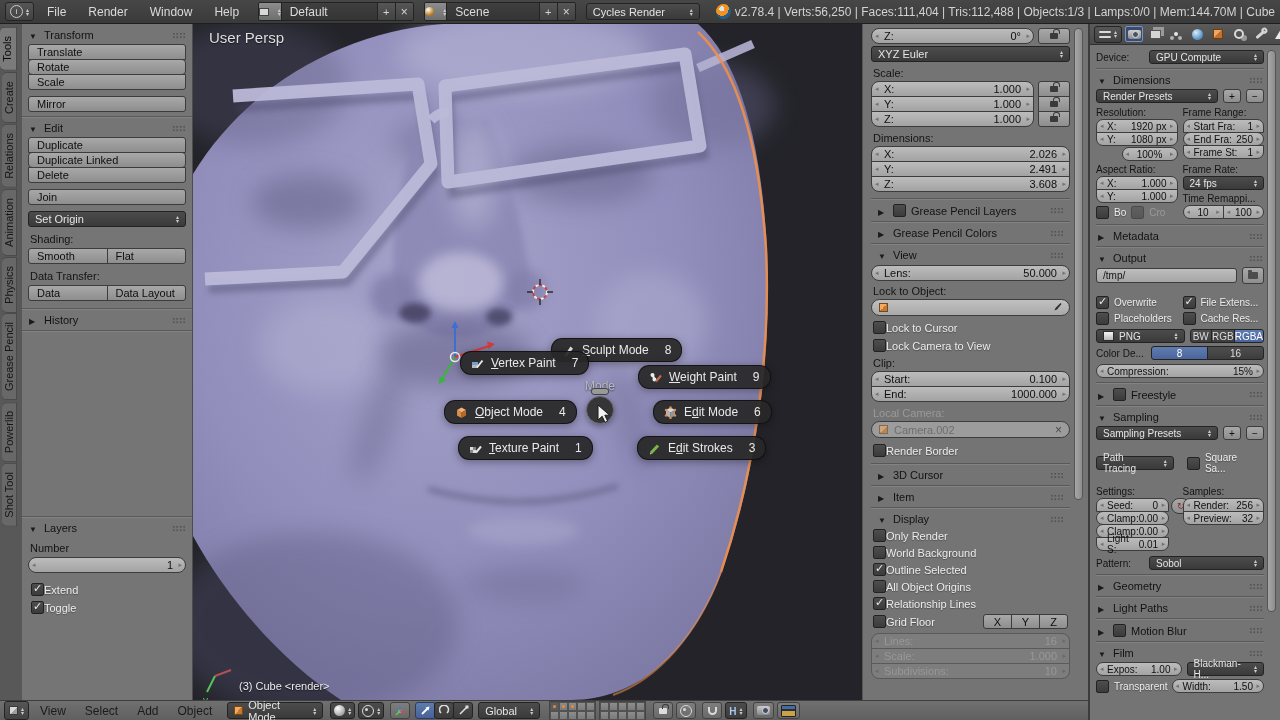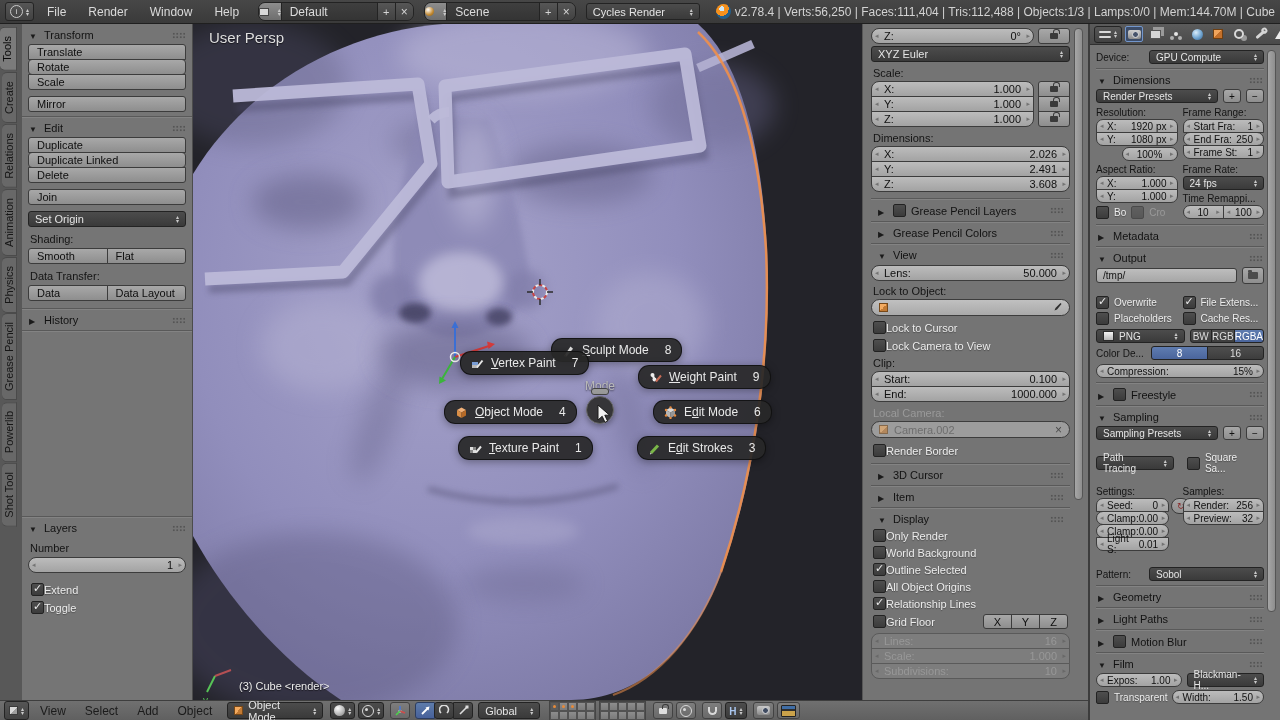--- a/index.html
+++ b/index.html
@@ -52,21 +52,21 @@
   .xico::before{content:"×";color:#4a4a4a;font-size:12px}
   
   .topbar{position:absolute;left:0;top:0;width:1280px;height:24px;box-sizing:border-box;
           background:linear-gradient(#474747,#3a3a3a);border-bottom:1px solid #1f1f1f;
           display:flex;align-items:center;gap:4px;padding:0 5px;color:#d6d6d6}
   .menu{padding:0 9px;font-size:12px;color:#dadada}
   .ebtn{position:relative;display:flex;align-items:center;gap:3px;height:17px;padding:0 4px;
         background:linear-gradient(#565656,#424242);border:1px solid #242424;border-radius:3px}
   .iinfo{width:11px;height:11px;border-radius:50%;border:1px solid #c9c9c9;display:flex;align-items:center;justify-content:center}
   .iinfo::before{content:"i";font-size:8px;color:#ddd}
-  .selbox{display:flex;height:17px;border-radius:7px;overflow:hidden;border:1px solid #232323}
+  .selbox{display:flex;height:17px;border-radius:2px;overflow:hidden;border:1px solid #232323}
   .selbox .ic{width:24px;background:linear-gradient(#8d8d8d,#6e6e6e);display:flex;align-items:center;justify-content:center;gap:2px;border-right:1px solid #232323}
   .scrico{width:10px;height:8px;background:#d9d9d9;border:1px solid #444;box-sizing:border-box;display:inline-block}
   .ballico{width:9px;height:9px;border-radius:50%;background:radial-gradient(circle at 35% 30%,#fff,#c2882f 60%,#7a5a20)}
   .selbox .nm{background:linear-gradient(#3f3f3f,#343434);color:#dcdcdc;display:flex;align-items:center;padding:0 8px;font-size:12px}
   .selbox .sq{width:19px;display:flex;align-items:center;justify-content:center;background:linear-gradient(#565656,#424242);border-left:1px solid #232323}
   .selbox .sq.plus::before,.selbox .sq.xico::before{color:#d6d6d6}
   .blogo{width:15px;height:15px;border-radius:50%;flex:none;
          background:radial-gradient(circle at 38% 32%,#cfe8f6 0 2.5px,#f5911e 2.5px 7px,#235e8a 7px)}
   .stats{font-size:12px;color:#d2d2d2;white-space:nowrap}
   
@@ -921,21 +921,21 @@
                 <span>Render:</span>
                 <span class="v">256</span>
               </div>
             <div class="sl">
                 <span>Preview:</span>
                 <span class="v">32</span>
               </div>
           </div>
         </div>
       </div>
-      <div class="c2" style="margin-top:16px;align-items:center">
+      <div class="c2" style="margin-top:5px;align-items:center">
         <span class="lbl" style="width:48px">Pattern:</span>
         <div class="dd" style="flex:1">
             <span>Sobol</span>
             <span class="ud"></span>
           </div>
       </div>
       <div class="psep"></div>
       <div class="phdr">
         <span class="tri closed"></span>
         <span>Geometry</span>

